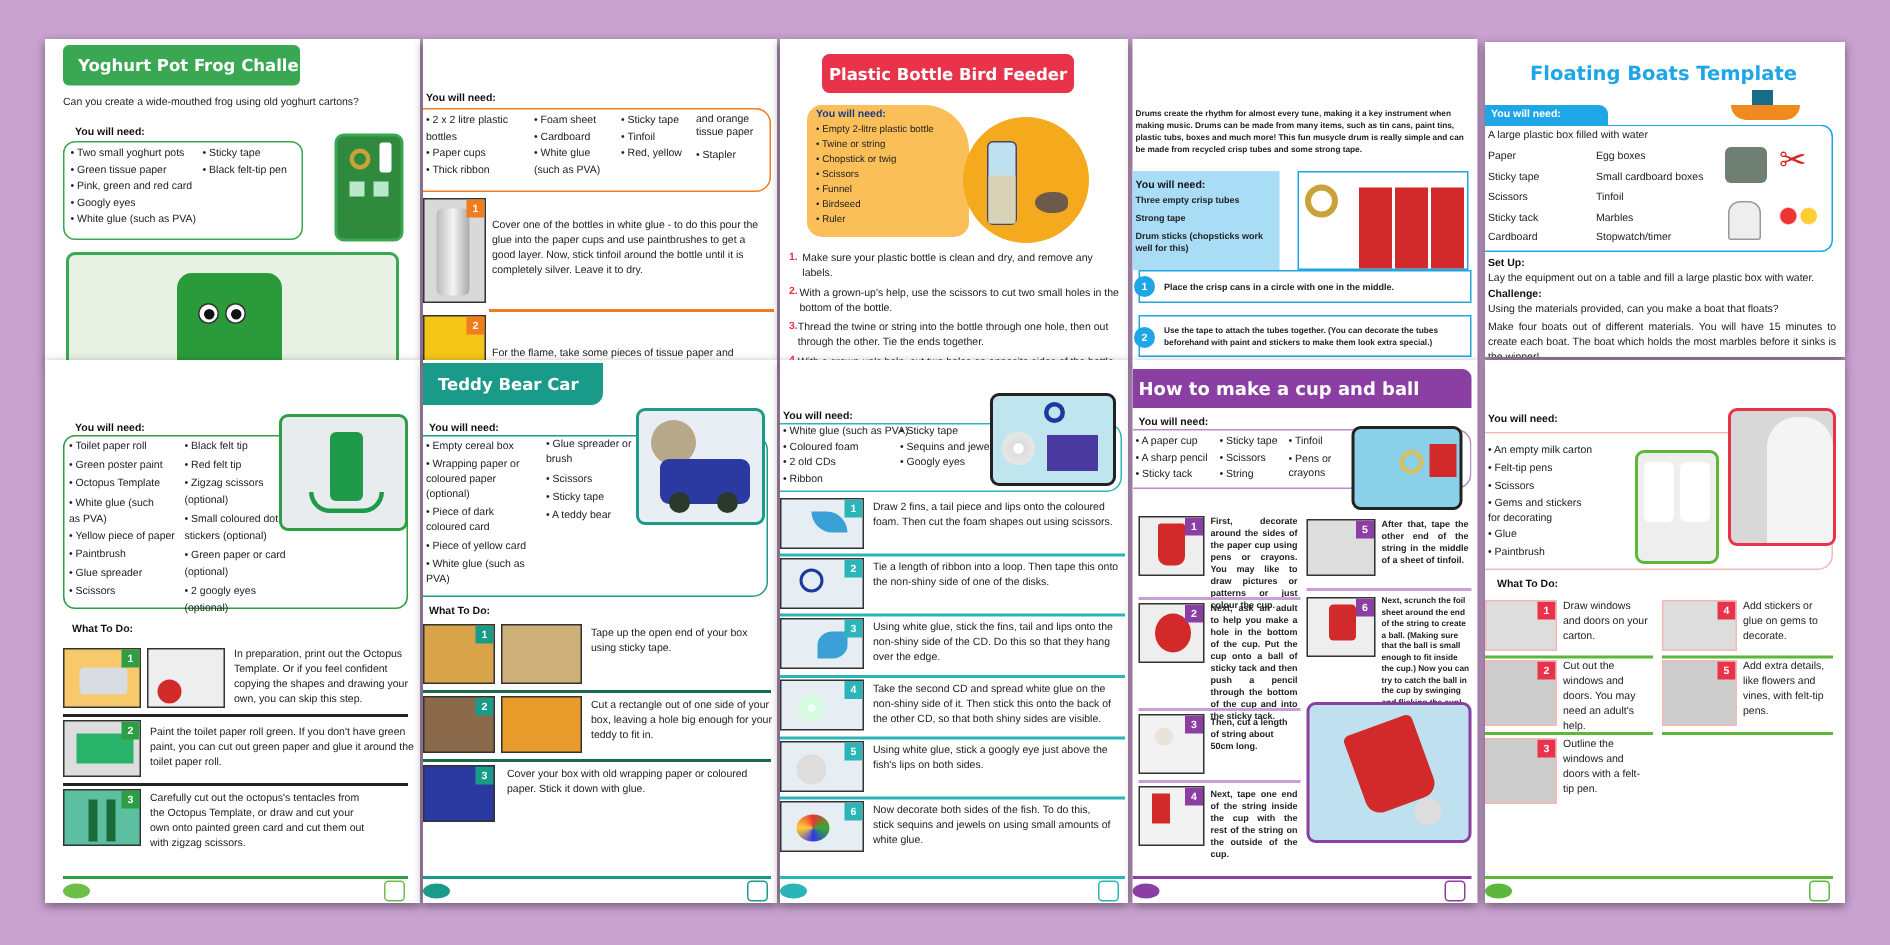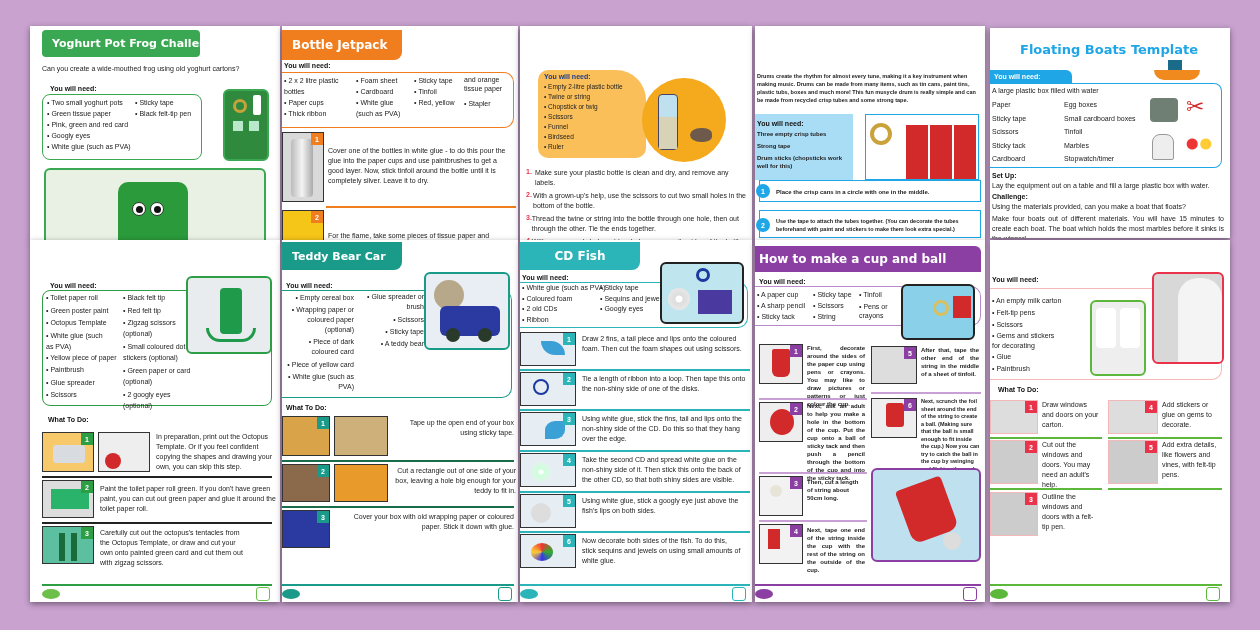--- a/index.html
+++ b/index.html
@@ -54,21 +54,20 @@
           <div style="width:7px;height:7px;background:#111;border-radius:50%;margin:3px;"></div>
         </div>
       <div style="position:absolute;left:32px;top:20px;width:14px;height:14px;background:#fff;border-radius:50%;border:1px solid #333;">
           <div style="width:7px;height:7px;background:#111;border-radius:50%;margin:3px;"></div>
         </div>
     </div>
   </div>
 </div>
 
 <div class="sheet" style="left:282px;top:26px;width:236px;height:215px;">
-  <div class="title-tab" style="left:0;top:4px;width:120px;height:30px;background:#f07d1e;border-radius:0 0 8px 0;font-size:12px;padding-left:10px;">Bottle Jetpack</div>
   <div class="label-bold" style="position:absolute;left:2px;top:36px;">You will need:</div>
   <div class="need-box" style="left:0;top:46px;width:232px;height:56px;border-color:#f07d1e;border-left:none;border-radius:0 10px 10px 0;">
     <ul class="list" style="position:absolute;left:2px;top:2px;">
       <li style="white-space:normal;width:60px;">2 x 2 litre plastic bottles</li>
       <li>Paper cups</li>
       <li>Thick ribbon</li>
     </ul>
     <ul class="list" style="position:absolute;left:74px;top:2px;">
       <li>Foam sheet</li>
       <li>Cardboard</li>
@@ -90,20 +89,21 @@
   </div>
   <div class="step-text" style="left:46px;top:120px;width:185px;">Cover one of the bottles in white glue - to do this pour the glue into the paper cups and use paintbrushes to get a good layer. Now, stick tinfoil around the bottle until it is completely silver. Leave it to dry.</div>
   <div class="hr" style="left:44px;top:180px;width:190px;background:#f07d1e;"></div>
   <div class="step-img" style="left:0;top:184px;width:42px;height:40px;background:#f5c518;">
     <div class="step-num" style="background:#f07d1e;">2</div>
   </div>
   <div class="step-text" style="left:46px;top:205px;width:185px;white-space:nowrap;">For the flame, take some pieces of tissue paper and</div>
 </div>
 
 <div class="sheet" style="left:520px;top:26px;width:232px;height:215px;">
+  <div class="title-tab" style="left:28px;top:10px;width:168px;height:26px;background:#e8334a;border-radius:5px;font-size:11px;justify-content:center;">Plastic Bottle Bird Feeder</div>
   <div style="position:absolute;left:18px;top:44px;width:108px;height:88px;background:#fbbf5a;border-radius:10px 30px 10px 10px;">
     <div class="label-bold" style="position:absolute;left:6px;top:3px;color:#1a3a8a;">You will need:</div>
     <ul class="list" style="position:absolute;left:6px;top:12px;">
       <li style="font-size:6.5px;line-height:10px;">Empty 2-litre plastic bottle</li>
       <li style="font-size:6.5px;line-height:10px;">Twine or string</li>
       <li style="font-size:6.5px;line-height:10px;">Chopstick or twig</li>
       <li style="font-size:6.5px;line-height:10px;">Scissors</li>
       <li style="font-size:6.5px;line-height:10px;">Funnel</li>
       <li style="font-size:6.5px;line-height:10px;">Birdseed</li>
       <li style="font-size:6.5px;line-height:10px;">Ruler</li>
@@ -247,21 +247,21 @@
     <div style="position:absolute;left:16px;top:6px;width:6px;height:28px;background:#1a6b3a;"></div>
     <div style="position:absolute;left:28px;top:6px;width:6px;height:28px;background:#1a6b3a;"></div>
     <div class="step-num" style="background:#2e9e44;">3</div>
   </div>
   <div class="step-text" style="left:70px;top:288px;width:150px;">Carefully cut out the octopus's tentacles from the Octopus Template, or draw and cut your own onto painted green card and cut them out with zigzag scissors.</div>
   <div class="hr" style="left:12px;top:344px;width:230px;background:#2e9e44;"></div>
   <div class="footer-logo" style="left:12px;top:349px;background:#6cc04a;"></div>
   <div class="footer-badge" style="left:226px;top:347px;border:1px solid #6cc04a;"></div>
 </div>
 
-<div class="sheet" style="left:282px;top:240px;width:236px;height:362px;text-align:right;">
+<div class="sheet" style="left:282px;top:240px;width:236px;height:362px;">
   <div class="title-tab" style="left:0;top:2px;width:120px;height:28px;background:#1a9b8a;border-radius:0 0 8px 0;font-size:11px;padding-left:10px;">Teddy Bear Car</div>
   <div class="label-bold" style="position:absolute;left:4px;top:42px;">You will need:</div>
   <div class="need-box" style="left:0;top:50px;width:230px;height:108px;border-color:#1a9b8a;border-left:none;border-radius:0 10px 10px 0;">
     <ul class="list" style="position:absolute;left:2px;top:1px;width:70px;">
       <li style="line-height:11px;">Empty cereal box</li>
       <li style="line-height:10px;white-space:normal;margin-top:2px;">Wrapping paper or coloured paper (optional)</li>
       <li style="line-height:10px;white-space:normal;margin-top:2px;">Piece of dark coloured card</li>
       <li style="line-height:11px;margin-top:2px;">Piece of yellow card</li>
       <li style="line-height:10px;white-space:normal;margin-top:2px;">White glue (such as PVA)</li>
     </ul>
@@ -297,21 +297,20 @@
   <div class="step-img" style="left:0;top:270px;width:48px;height:38px;background:#2a3aa0;">
     <div class="step-num" style="background:#1a9b8a;">3</div>
   </div>
   <div class="step-text" style="left:56px;top:272px;width:176px;">Cover your box with old wrapping paper or coloured paper. Stick it down with glue.</div>
   <div class="hr" style="left:0;top:344px;width:232px;background:#1a9b8a;"></div>
   <div class="footer-logo" style="left:0;top:349px;background:#1a9b8a;"></div>
   <div class="footer-badge" style="left:216px;top:347px;border:1px solid #1a9b8a;"></div>
 </div>
 
 <div class="sheet" style="left:520px;top:240px;width:232px;height:362px;">
-  <div class="title-tab" style="left:0;top:2px;width:120px;height:28px;background:#2bb5b8;border-radius:0 0 8px 0;font-size:12px;justify-content:center;">CD Fish</div>
   <div class="label-bold" style="position:absolute;left:2px;top:34px;">You will need:</div>
   <div class="need-box" style="left:0;top:42px;width:228px;height:46px;border-color:#2bb5b8;border-left:none;border-radius:0 10px 10px 0;">
     <ul class="list" style="position:absolute;left:2px;top:0px;">
       <li style="line-height:10.5px;">White glue (such as PVA)</li>
       <li style="line-height:10.5px;">Coloured foam</li>
       <li style="line-height:10.5px;">2 old CDs</li>
       <li style="line-height:10.5px;">Ribbon</li>
     </ul>
     <ul class="list" style="position:absolute;left:80px;top:0px;">
       <li style="line-height:10.5px;">Sticky tape</li>

